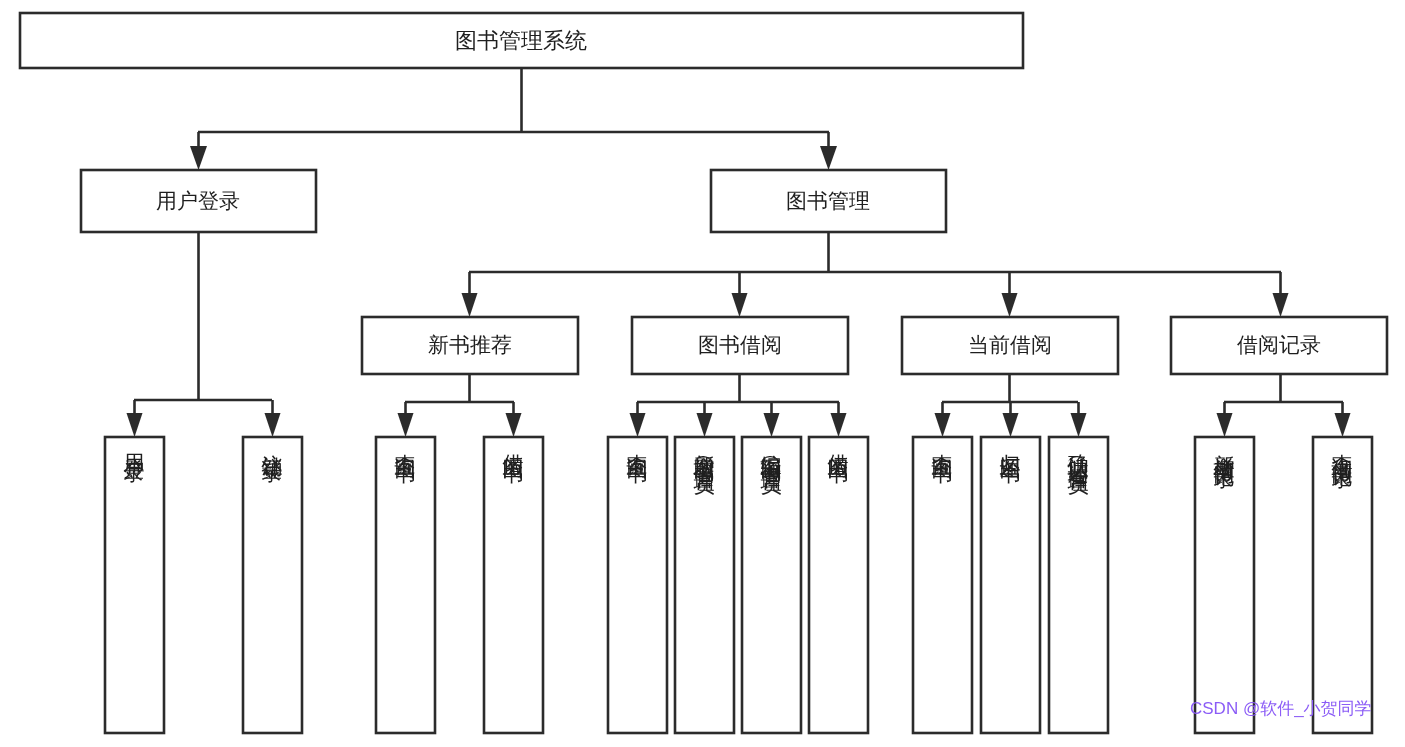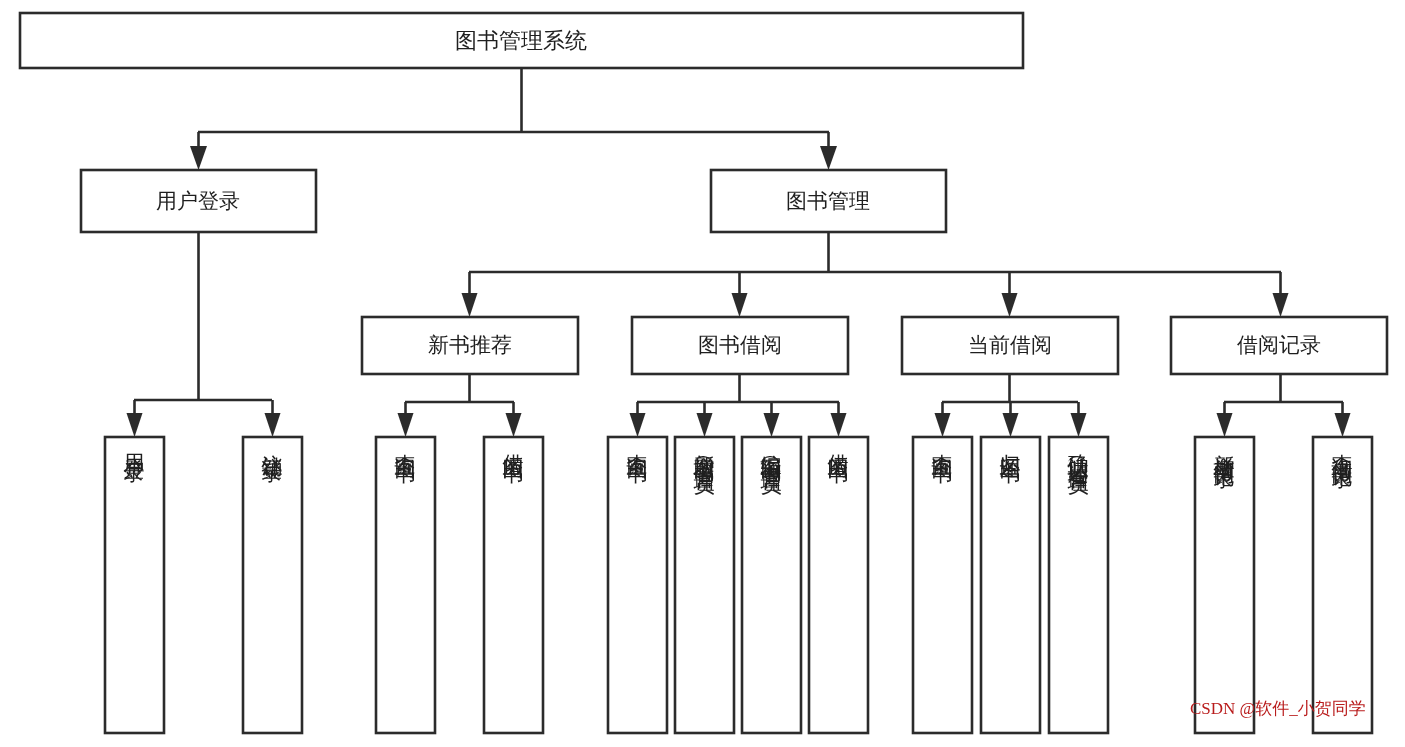--- a/index.html
+++ b/index.html
@@ -69,23 +69,23 @@
     font-size: 21px;
     line-height: 1.0;
     color: #1f1f1f;
     letter-spacing: 3px;
     white-space: nowrap;
   }
   #watermark {
     position: absolute;
     left: 1190px;
     top: 697px;
-    font-family: Liberation Serif, serif;
+    font-family: Liberation Sans, sans-serif;
     font-size: 17px;
-    color: #b91c1c;
+    color: #8b5cf6;
     white-space: nowrap;
     user-select: none;
   }
 </style>
 </head>
 <body>
 
 <div id="diagram-root">
 
   <svg class="flow" viewBox="0 0 1405 747" xmlns="http://www.w3.org/2000/svg">

